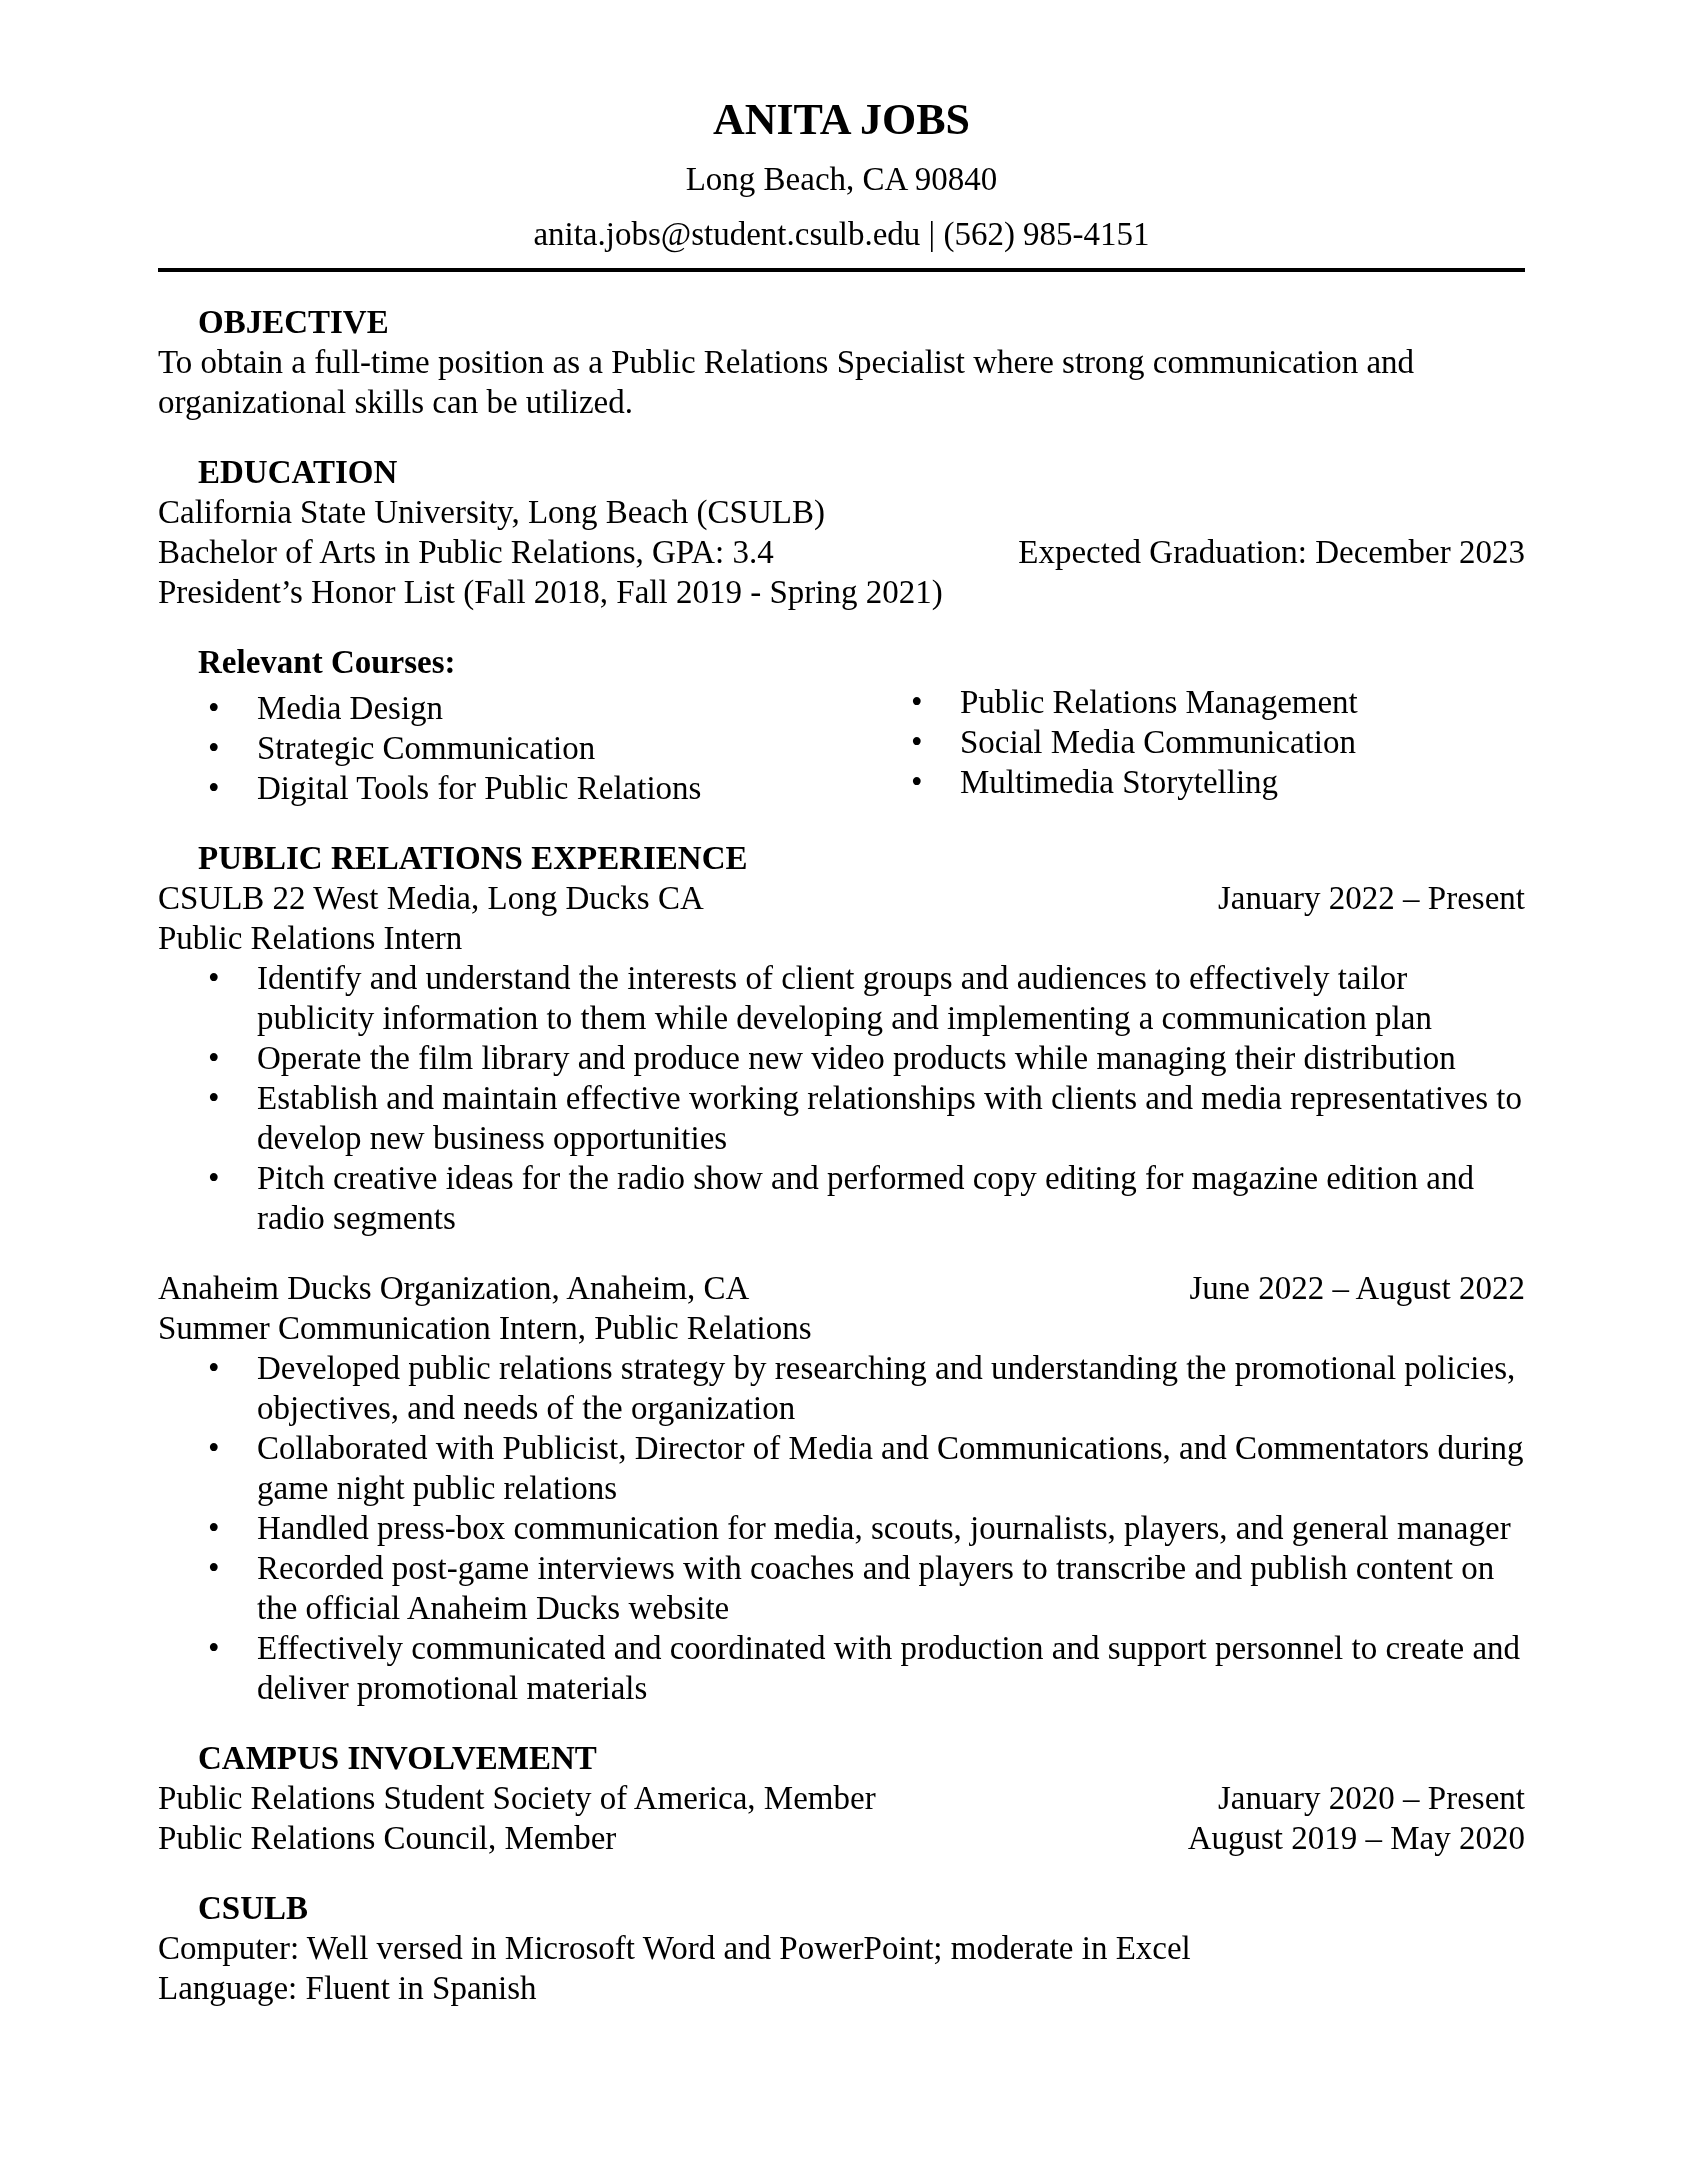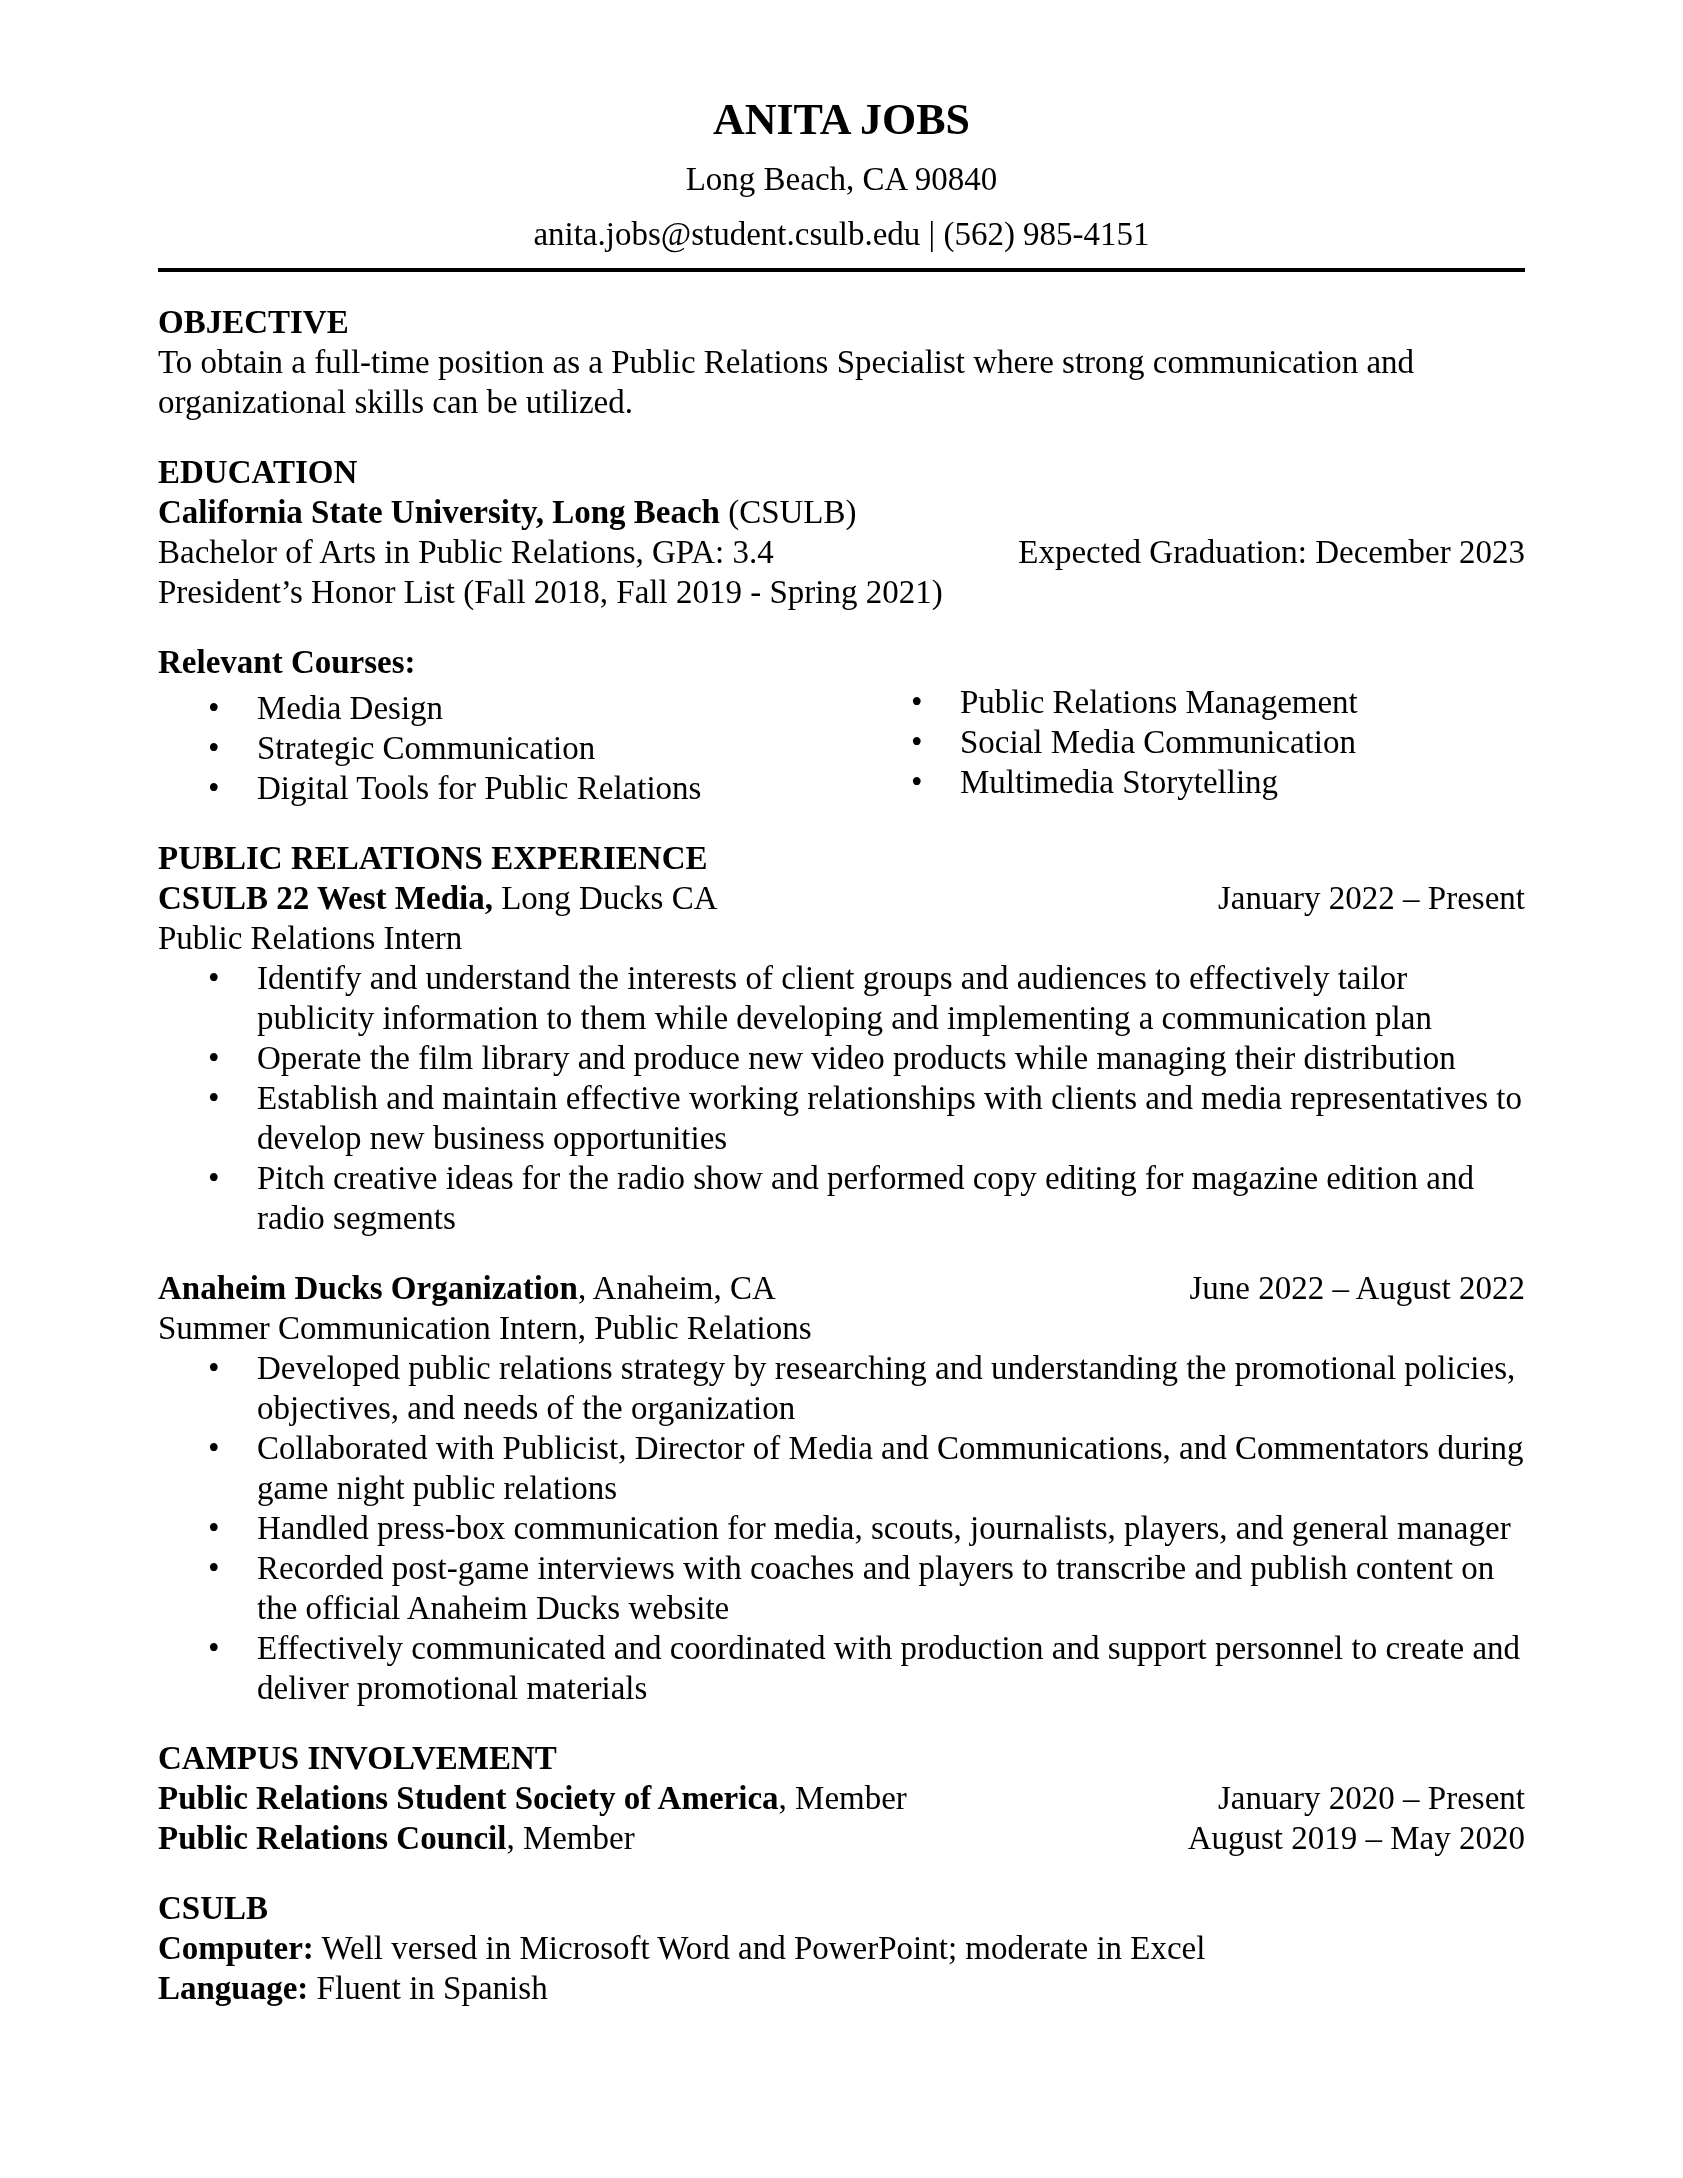--- a/index.html
+++ b/index.html
@@ -15,22 +15,22 @@
     overflow: hidden;
   }
   
   .header { text-align: center; }
   .name { font-size: 44px; font-weight: bold; line-height: 53px; }
   .header-line { line-height: 44px; margin-top: 11px; }
   .rule { border: none; border-top: 4px solid #000; margin: 12px 0 0 0; }
 
   
   .section { margin-top: 30px; }
-  .sec-h { font-weight: bold; }
-  b, .bold { font-weight: bold; }
+  .sec-h { font-weight: bold; margin-left: 40px; }
+  b, .bold { font-weight: normal; }
 
   
   .row { display: flex; justify-content: space-between; align-items: baseline; }
   .row .dates { white-space: nowrap; }
 
   
   ul.bullets { margin: 0; padding: 0; list-style: none; }
   ul.bullets li { position: relative; padding-left: 99px; }
   ul.bullets li::before {
     content: "\2022";

